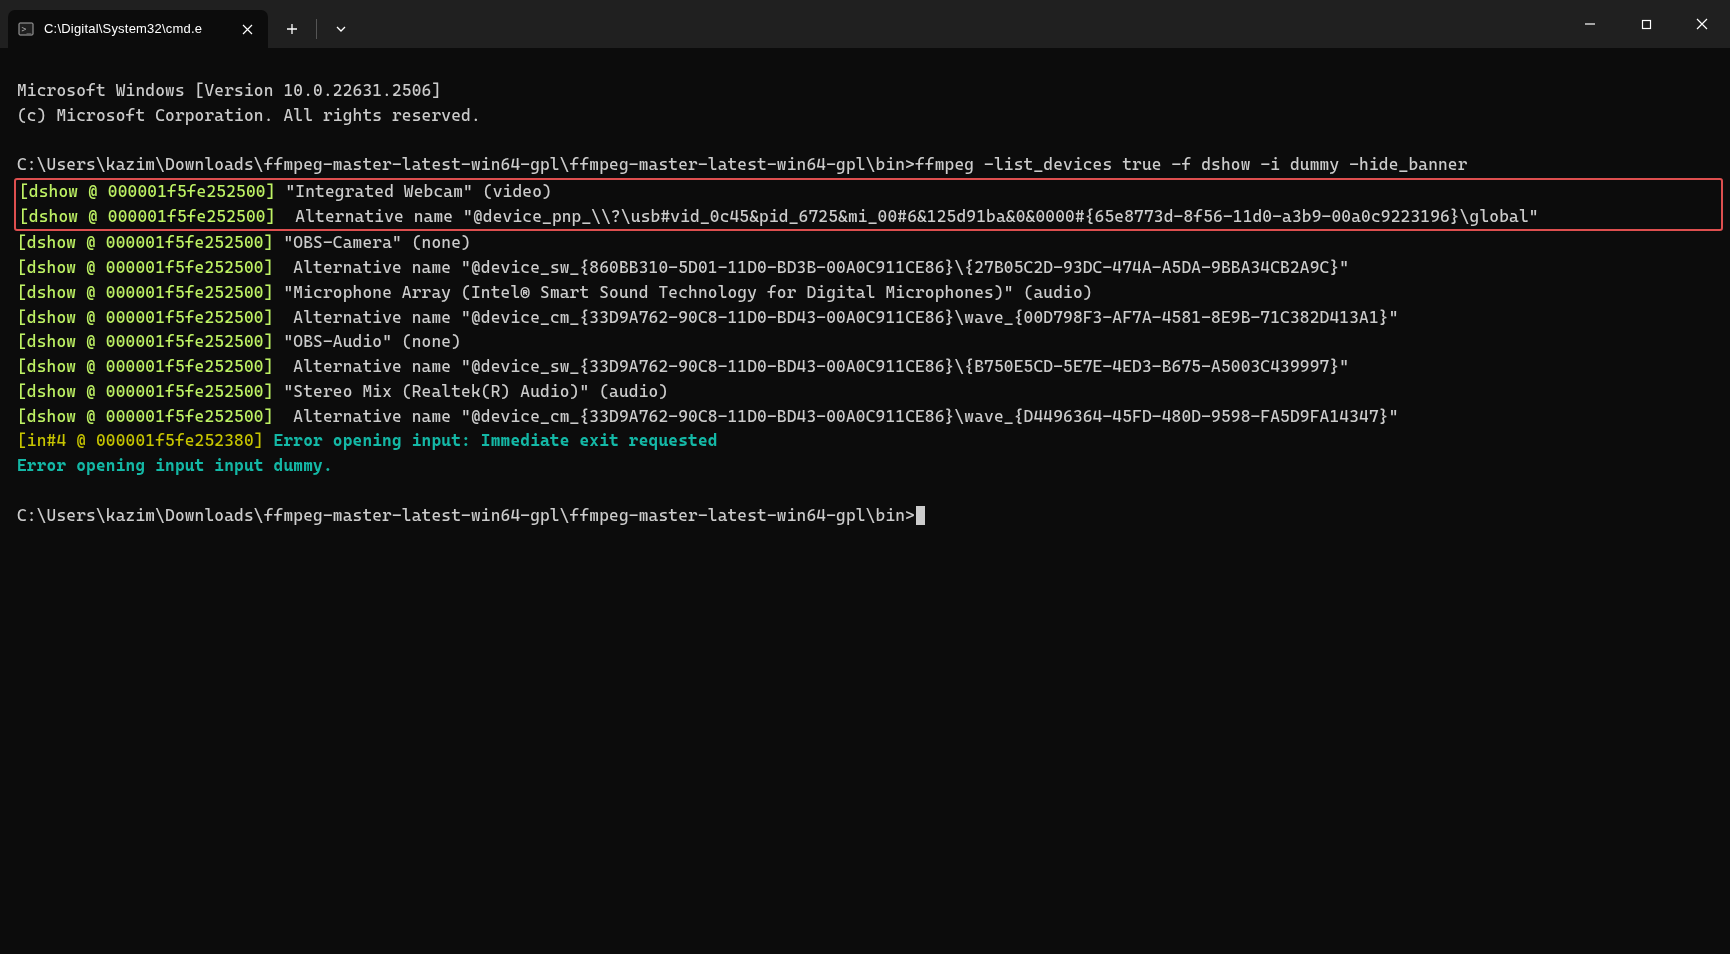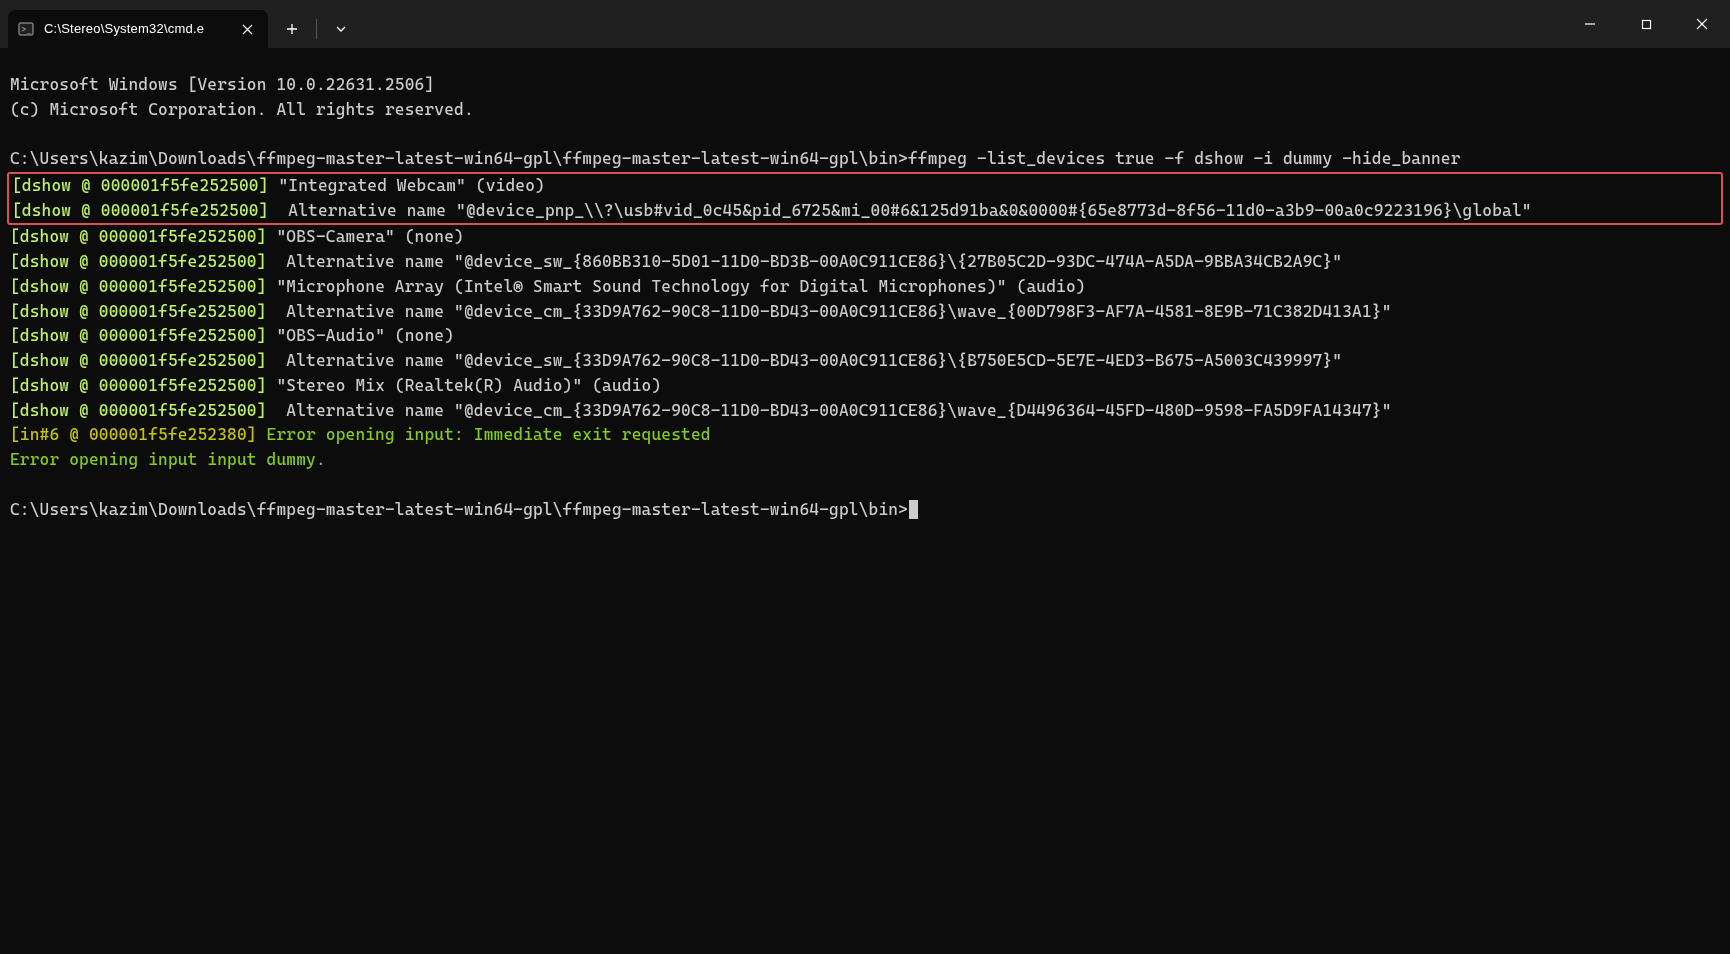--- a/index.html
+++ b/index.html
@@ -72,27 +72,28 @@
     align-items:flex-start;
   }
   .win-btn {
     width: 56px; height: 40px;
     display:flex;align-items:center;justify-content:center;
     color:#ffffff;
   }
 
   
   .terminal {
-    padding: 0 10px;
+    padding: 6px 10px;
     white-space: pre-wrap;
     word-break: break-all;
+    margin-left: 7px;
   }
   .magenta { color: #bef264; }
   .yellow  { color: #c7c500; }
-  .red     { color: #84cc16; }
+  .red     { color: #14b8a6; font-weight: bold; }
   .white   { color: #cccccc; }
 
   .highlight-box {
     border: 2px solid #de4f4f;
     border-radius: 3px;
     padding: 0 3px;
     margin: 0 -3px;
     display: block;
   }
 
@@ -109,21 +110,21 @@
 <body>
 
 <div class="titlebar">
   <div class="tab">
     <span class="tab-icon">
       <svg width="16" height="16" viewBox="0 0 16 16">
           <rect x="1" y="2" width="14" height="12" rx="1" fill="#1f1f1f" stroke="#aaa" stroke-width="1"></rect>
           <text x="3.5" y="11" font-size="8" fill="#aaa" font-family="monospace">&gt;_</text>
         </svg>
     </span>
-    <span class="tab-title">C:\Stereo\System32\cmd.e</span>
+    <span class="tab-title">C:\Digital\System32\cmd.e</span>
     <span class="tab-close">
       <svg width="11" height="11" viewBox="0 0 11 11">
           <path d="M1 1 L10 10 M10 1 L1 10" stroke="#fff" stroke-width="1.2"></path>
         </svg>
     </span>
   </div>
   <div class="titlebar-actions">
     <div class="titlebar-btn">
       <svg width="12" height="12" viewBox="0 0 12 12">
           <path d="M6 1 V11 M1 6 H11" stroke="#fff" stroke-width="1.3"></path>
@@ -162,17 +163,17 @@
 <span class="white"><span>C:\Users\kazim\Downloads\ffmpeg-master-latest-win64-gpl\ffmpeg-master-latest-win64-gpl\bin&gt;</span><span>ffmpeg -list_devices true -f dshow -i dummy -hide_banner</span></span>
 <span class="highlight-box"><span class="magenta">[dshow @ 000001f5fe252500]</span><span class="white"> "Integrated Webcam" (video)</span>
 <span class="magenta">[dshow @ 000001f5fe252500]</span><span class="white">  Alternative name "@device_pnp_\\?\usb#vid_0c45&amp;pid_6725&amp;mi_00#6&amp;125d91ba&amp;0&amp;0000#{65e8773d-8f56-11d0-a3b9-00a0c9223196}\global"</span></span><span class="magenta">[dshow @ 000001f5fe252500]</span><span class="white"> "OBS-Camera" (none)</span>
 <span class="magenta">[dshow @ 000001f5fe252500]</span><span class="white">  Alternative name "@device_sw_{860BB310-5D01-11D0-BD3B-00A0C911CE86}\{27B05C2D-93DC-474A-A5DA-9BBA34CB2A9C}"</span>
 <span class="magenta">[dshow @ 000001f5fe252500]</span><span class="white"> "Microphone Array (Intel® Smart Sound Technology for Digital Microphones)" (audio)</span>
 <span class="magenta">[dshow @ 000001f5fe252500]</span><span class="white">  Alternative name "@device_cm_{33D9A762-90C8-11D0-BD43-00A0C911CE86}\wave_{00D798F3-AF7A-4581-8E9B-71C382D413A1}"</span>
 <span class="magenta">[dshow @ 000001f5fe252500]</span><span class="white"> "OBS-Audio" (none)</span>
 <span class="magenta">[dshow @ 000001f5fe252500]</span><span class="white">  Alternative name "@device_sw_{33D9A762-90C8-11D0-BD43-00A0C911CE86}\{B750E5CD-5E7E-4ED3-B675-A5003C439997}"</span>
 <span class="magenta">[dshow @ 000001f5fe252500]</span><span class="white"> "Stereo Mix (Realtek(R) Audio)" (audio)</span>
 <span class="magenta">[dshow @ 000001f5fe252500]</span><span class="white">  Alternative name "@device_cm_{33D9A762-90C8-11D0-BD43-00A0C911CE86}\wave_{D4496364-45FD-480D-9598-FA5D9FA14347}"</span>
-<span class="yellow">[in#6 @ 000001f5fe252380]</span><span class="red"> Error opening input: Immediate exit requested</span>
+<span class="yellow">[in#4 @ 000001f5fe252380]</span><span class="red"> Error opening input: Immediate exit requested</span>
 <span class="red">Error opening input input dummy.</span>
 
 <span class="white"><span>C:\Users\kazim\Downloads\ffmpeg-master-latest-win64-gpl\ffmpeg-master-latest-win64-gpl\bin&gt;</span><span class="cursor"></span></span>
 </div>
 
 </body></html>

